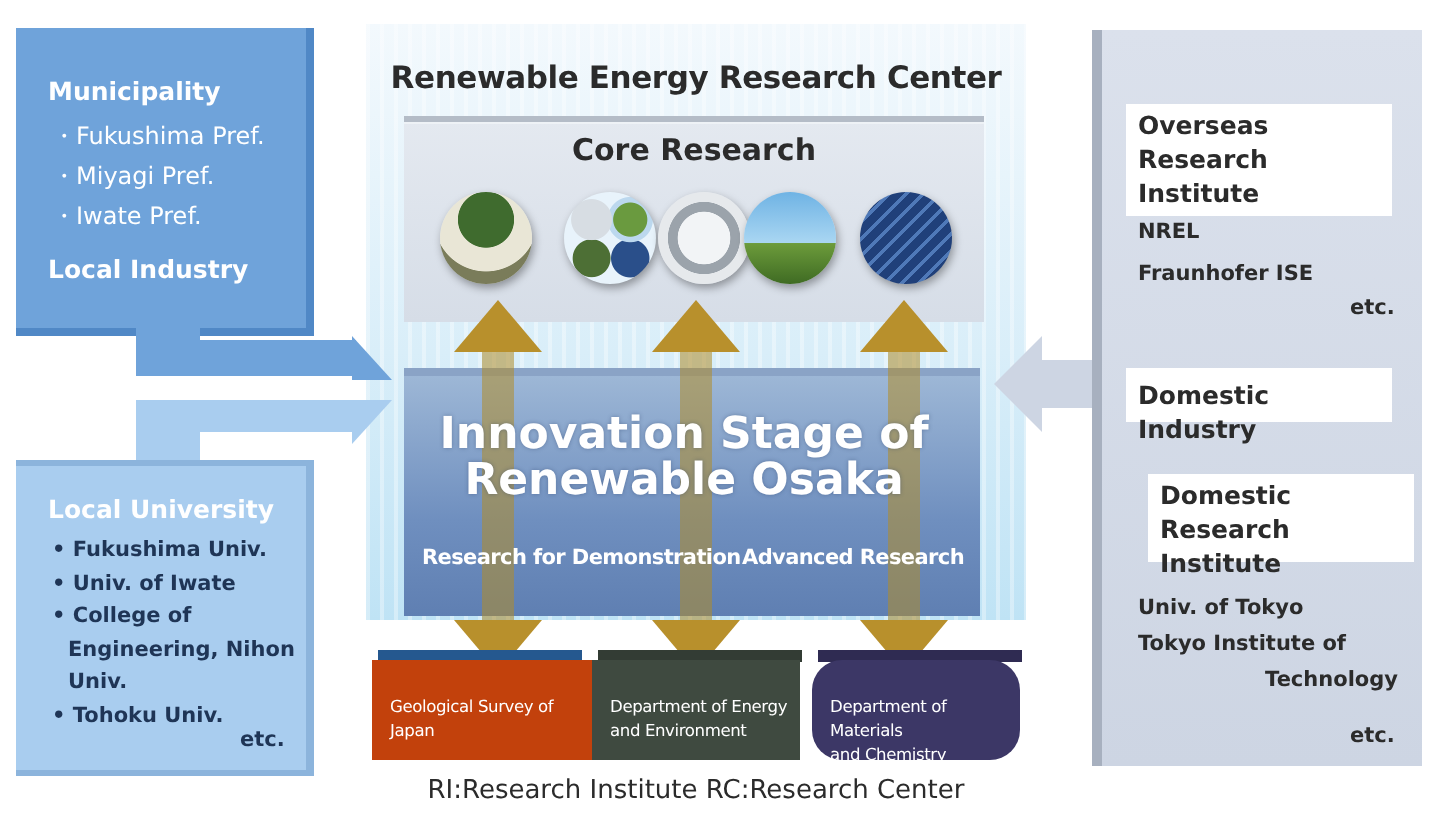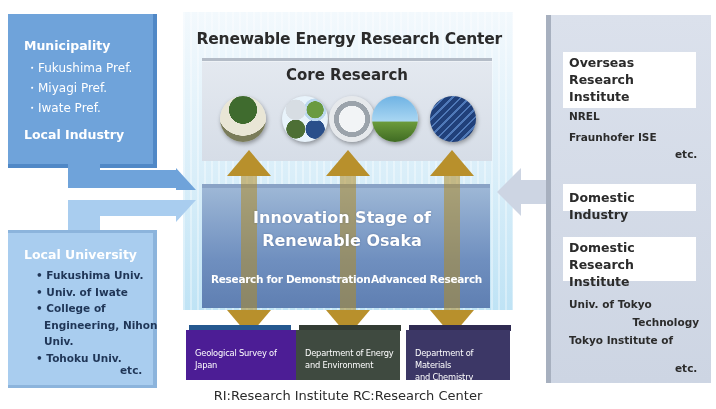--- a/index.html
+++ b/index.html
@@ -5,37 +5,37 @@
   html, body { margin:0; padding:0; }
   body { width:716px; height:409px; position:relative; background:#ffffff; overflow:hidden;
          font-family:"DejaVu Sans", sans-serif; }
   .abs { position:absolute; }
 
   
   #center-bg { left:183px; top:12px; width:330px; height:298px;
     background: repeating-linear-gradient(90deg, rgba(255,255,255,0.35) 0 2px, rgba(255,255,255,0) 2px 7px),
                 linear-gradient(180deg, #f3f9fd 0%, #d9eef9 55%, #bfe3f5 100%); }
 
-  #title { left:172px; top:30px; width:330px; text-align:right; font-weight:bold;
+  #title { left:183px; top:30px; width:330px; text-align:center; font-weight:bold;
     font-size:15.5px; color:#2b2b2b; letter-spacing:-0.2px; }
 
   
   #core-box { left:202px; top:58px; width:290px; height:100px;
     background: linear-gradient(180deg, #e4e9f0 0%, #d6dde7 100%);
     border-top:3px solid #b4bcc7; box-shadow: inset 0 1px 0 #eef2f6; }
   #core-title { left:202px; top:66px; width:290px; text-align:center; font-weight:bold;
     font-size:15px; color:#2b2b2b; }
   .photo { width:46px; height:46px; border-radius:50%; box-shadow: 1px 2px 4px rgba(0,0,0,0.35); }
 
   
   #innov-box { left:202px; top:184px; width:288px; height:120px;
     background: linear-gradient(180deg, #9db7d6 0%, #6f8fbf 60%, #5f7fb2 100%);
     border-top:4px solid #8aa3c6; }
   #innov-title { left:202px; top:206px; width:280px; text-align:center; color:#ffffff;
-    font-weight:bold; font-size:16px; line-height:23px; text-shadow:0 0 2px rgba(40,60,100,0.4); }
+    font-weight:bold; font-size:22px; line-height:23px; text-shadow:0 0 2px rgba(40,60,100,0.4); }
   .innov-sub { top:273px; color:#ffffff; font-weight:bold; font-size:10.5px; letter-spacing:-0.3px; }
 
   
   .arrow-shaft { width:16px; background:rgba(176,140,40,0.55); }
   .arrow-head-up { width:0; height:0; border-left:22px solid transparent; border-right:22px solid transparent;
     border-bottom:26px solid #b8902c; }
   .arrow-head-down { width:0; height:0; border-left:22px solid transparent; border-right:22px solid transparent;
     border-top:26px solid #b8902c; }
 
   
@@ -99,31 +99,31 @@
 <div class="abs arrow-head-down" style="left:430px;top:310px;"></div>
 
 <div id="innov-title" class="abs">
   <div>Innovation Stage of</div>
   <div>Renewable Osaka</div>
 </div>
 <div class="abs innov-sub" style="left:211px;">Research for Demonstration</div>
 <div class="abs innov-sub" style="left:371px;">Advanced Research</div>
 
 <div class="abs inst-top" style="left:189px;width:102px;background:#25588f;"></div>
-<div class="abs inst" style="left:186px;width:116px;background:#4c1d95;">
+<div class="abs inst" style="left:186px;width:116px;background:#c2410c;">
   <div>Geological Survey of</div>
   <div>Japan</div>
 </div>
 <div class="abs inst-top" style="left:299px;width:102px;background:#333c34;"></div>
 <div class="abs inst" style="left:296px;width:104px;background:#3f4a40;">
   <div>Department of Energy</div>
   <div>and Environment</div>
 </div>
 <div class="abs inst-top" style="left:409px;width:102px;background:#2f2b52;"></div>
-<div class="abs inst" style="left:406px;width:104px;background:#3c3766;">
+<div class="abs inst" style="left:406px;width:104px;background:#3c3766;border-radius:15px;">
   <div>Department of Materials</div>
   <div>and Chemistry</div>
 </div>
 
 <div id="legend" class="abs">RI:Research Institute   RC:Research Center</div>
 
 <div id="muni-box" class="abs"></div>
 <div id="muni-arrow-stem" class="abs"></div>
 <div id="muni-arrow-bar" class="abs"></div>
 <div id="muni-arrow-head" class="abs"></div>
@@ -133,21 +133,21 @@
   <div>・Miyagi Pref.</div>
   <div>・Iwate Pref.</div>
 </div>
 <div class="abs lt" style="left:24px;top:127px;font-size:12.5px;text-align:center;">Local Industry</div>
 
 <div id="univ-arrow-bar" class="abs"></div>
 <div id="univ-arrow-stem" class="abs"></div>
 <div id="univ-arrow-head" class="abs"></div>
 <div id="univ-box" class="abs"></div>
 <div class="abs lt" style="left:24px;top:247px;font-size:12.5px;">Local University</div>
-<div class="abs lu" style="left:26px;top:267px;font-size:10.5px;line-height:16.5px;margin-left:10px;">
+<div class="abs lu" style="left:26px;top:267px;font-size:10.5px;line-height:16.5px;">
   <div>• Fukushima Univ.</div>
   <div>• Univ. of Iwate</div>
   <div>• College of</div>
   <div style="padding-left:8px;">Engineering, Nihon</div>
   <div style="padding-left:8px;">Univ.</div>
   <div>• Tohoku Univ.</div>
 </div>
 <div class="abs lu" style="left:120px;top:364px;font-size:10.5px;">etc.</div>
 
 <div id="right-arrow-bar" class="abs"></div>
@@ -159,22 +159,22 @@
   <div>Institute</div>
 </div>
 <div class="abs rt" style="left:569px;top:106px;line-height:21px;">
   <div>NREL</div>
   <div>Fraunhofer ISE</div>
 </div>
 <div class="abs rt" style="left:675px;top:148px;">etc.</div>
 
 <div class="abs rh" style="top:184px;height:27px;padding-top:5px;">Domestic Industry</div>
 
-<div class="abs rh" style="top:237px;height:44px;">
+<div class="abs rh" style="top:237px;height:44px;margin-left:11px;">
   <div>Domestic Research</div>
   <div>Institute</div>
 </div>
 <div class="abs rt" style="left:569px;top:295px;line-height:18px;width:130px;">
   <div>Univ. of Tokyo</div>
+  <div>Tokyo Institute of</div>
   <div style="text-align:right;">Technology</div>
-  <div>Tokyo Institute of</div>
 </div>
 <div class="abs rt" style="left:675px;top:362px;">etc.</div>
 
 </body></html>

